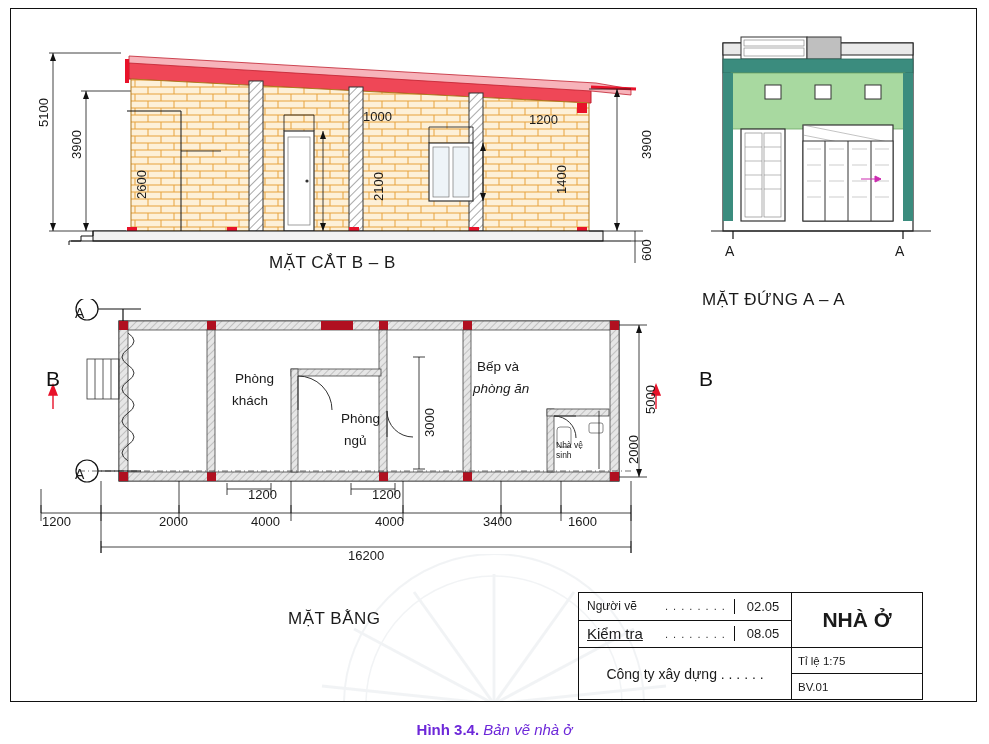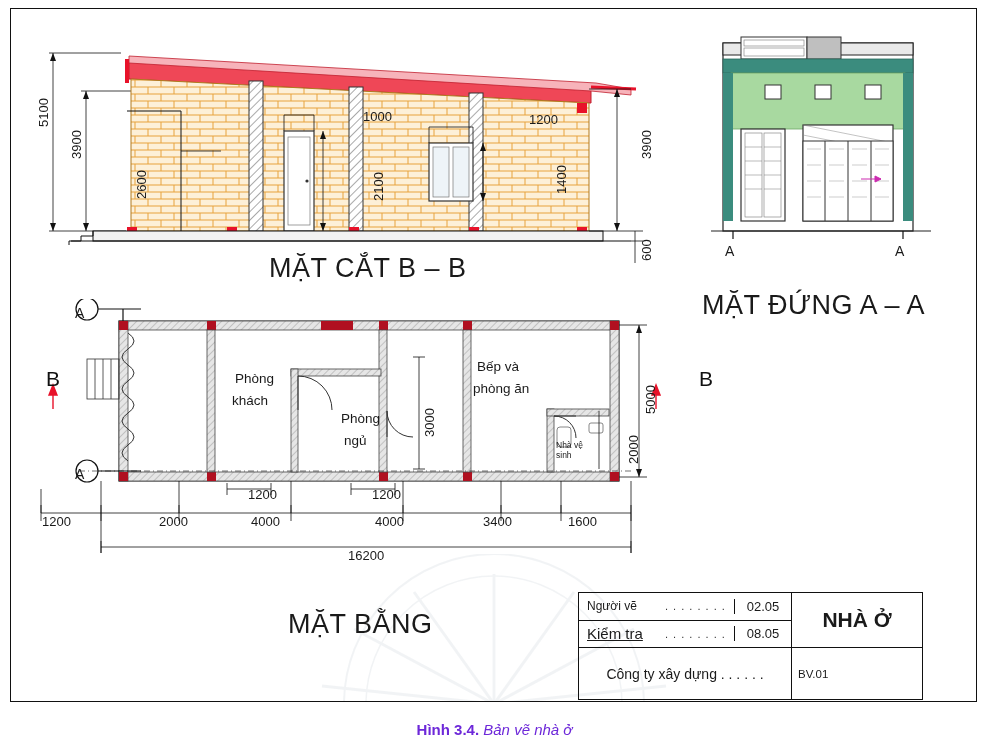--- a/index.html
+++ b/index.html
@@ -26,21 +26,21 @@
   .caption{
     position:absolute;left:0;right:0;bottom:6px;text-align:center;
     font-size:15px;color:#6d28d9;
   }
   .caption b{font-weight:bold;}
   .caption i{font-style:italic;}
 
   
   .t{position:absolute;white-space:nowrap;}
   .dim{font-size:13px;}
-  .title{font-size:27px;letter-spacing:.5px;}
+  .title{font-size:17px;letter-spacing:.5px;}
   svg{display:block;}
 </style>
 </head>
 <body>
 
 <div class="sheet">
 
   <svg class="watermark" viewBox="0 0 440 300">
     <defs>
       <clipPath id="wmclip">
@@ -397,21 +397,21 @@
   <div class="t" style="left:64px;top:296px;font-size:14px;">A</div>
   <div class="t" style="left:64px;top:457px;font-size:14px;">A</div>
   <div class="t" style="left:35px;top:358px;font-size:21px;color:#111;">B</div>
   <div class="t" style="left:688px;top:358px;font-size:21px;color:#111;">B</div>
 
   <div class="t" style="left:224px;top:362px;font-size:13.5px;">Phòng</div>
   <div class="t" style="left:221px;top:384px;font-size:13.5px;">khách</div>
   <div class="t" style="left:330px;top:402px;font-size:13.5px;">Phòng</div>
   <div class="t" style="left:333px;top:424px;font-size:13.5px;">ngủ</div>
   <div class="t" style="left:466px;top:350px;font-size:13.5px;">Bếp và</div>
-  <div class="t" style="left:462px;top:372px;font-size:13.5px;">phòng ăn</div>
+  <div class="t" style="left:462px;top:372px;font-size:13.5px;font-style:italic;">phòng ăn</div>
   <div class="t" style="left:545px;top:431px;font-size:8.5px;">Nhà vệ</div>
   <div class="t" style="left:545px;top:441px;font-size:8.5px;">sinh</div>
 
   <div class="t dim" style="left:237px;top:478px;">1200</div>
   <div class="t dim" style="left:361px;top:478px;">1200</div>
   <div class="t dim" style="left:411px;top:428px;transform:rotate(-90deg);transform-origin:left top;">3000</div>
   <div class="t dim" style="left:615px;top:455px;transform:rotate(-90deg);transform-origin:left top;">2000</div>
   <div class="t dim" style="left:632px;top:405px;transform:rotate(-90deg);transform-origin:left top;">5000</div>
 
   <div class="t dim" style="left:31px;top:505px;">1200</div>
@@ -436,20 +436,21 @@
           <span style="flex:0 0 78px;padding-left:8px;font-size:15px;text-decoration:underline;">Kiểm tra</span>
           <span style="flex:1;font-size:11px;letter-spacing:1px;color:#333;">. . . . . . . .</span>
           <span style="flex:0 0 56px;border-left:1.2px solid #111;text-align:center;font-size:13px;">08.05</span>
         </div>
       </div>
       <div style="flex:1;display:flex;align-items:center;justify-content:center;font-size:21px;font-weight:bold;">NHÀ Ở</div>
     </div>
     <div style="display:flex;flex:1;border-top:1.4px solid #111;">
       <div style="flex:0 0 212px;border-right:1.4px solid #111;display:flex;align-items:center;justify-content:center;font-size:14px;">Công ty xây dựng . . . . . .</div>
       <div style="flex:1;display:flex;flex-direction:column;">
+        <div style="flex:1;display:flex;align-items:center;padding-left:6px;border-bottom:1.2px solid #111;font-size:11.5px;">Tỉ lệ 1:75</div>
         <div style="flex:1;display:flex;align-items:center;padding-left:6px;font-size:11.5px;">BV.01</div>
       </div>
     </div>
   </div>
 
 </div>
 
 <div class="caption">
   <b>Hình 3.4.</b><i> Bản vẽ nhà ở</i>
 </div>

